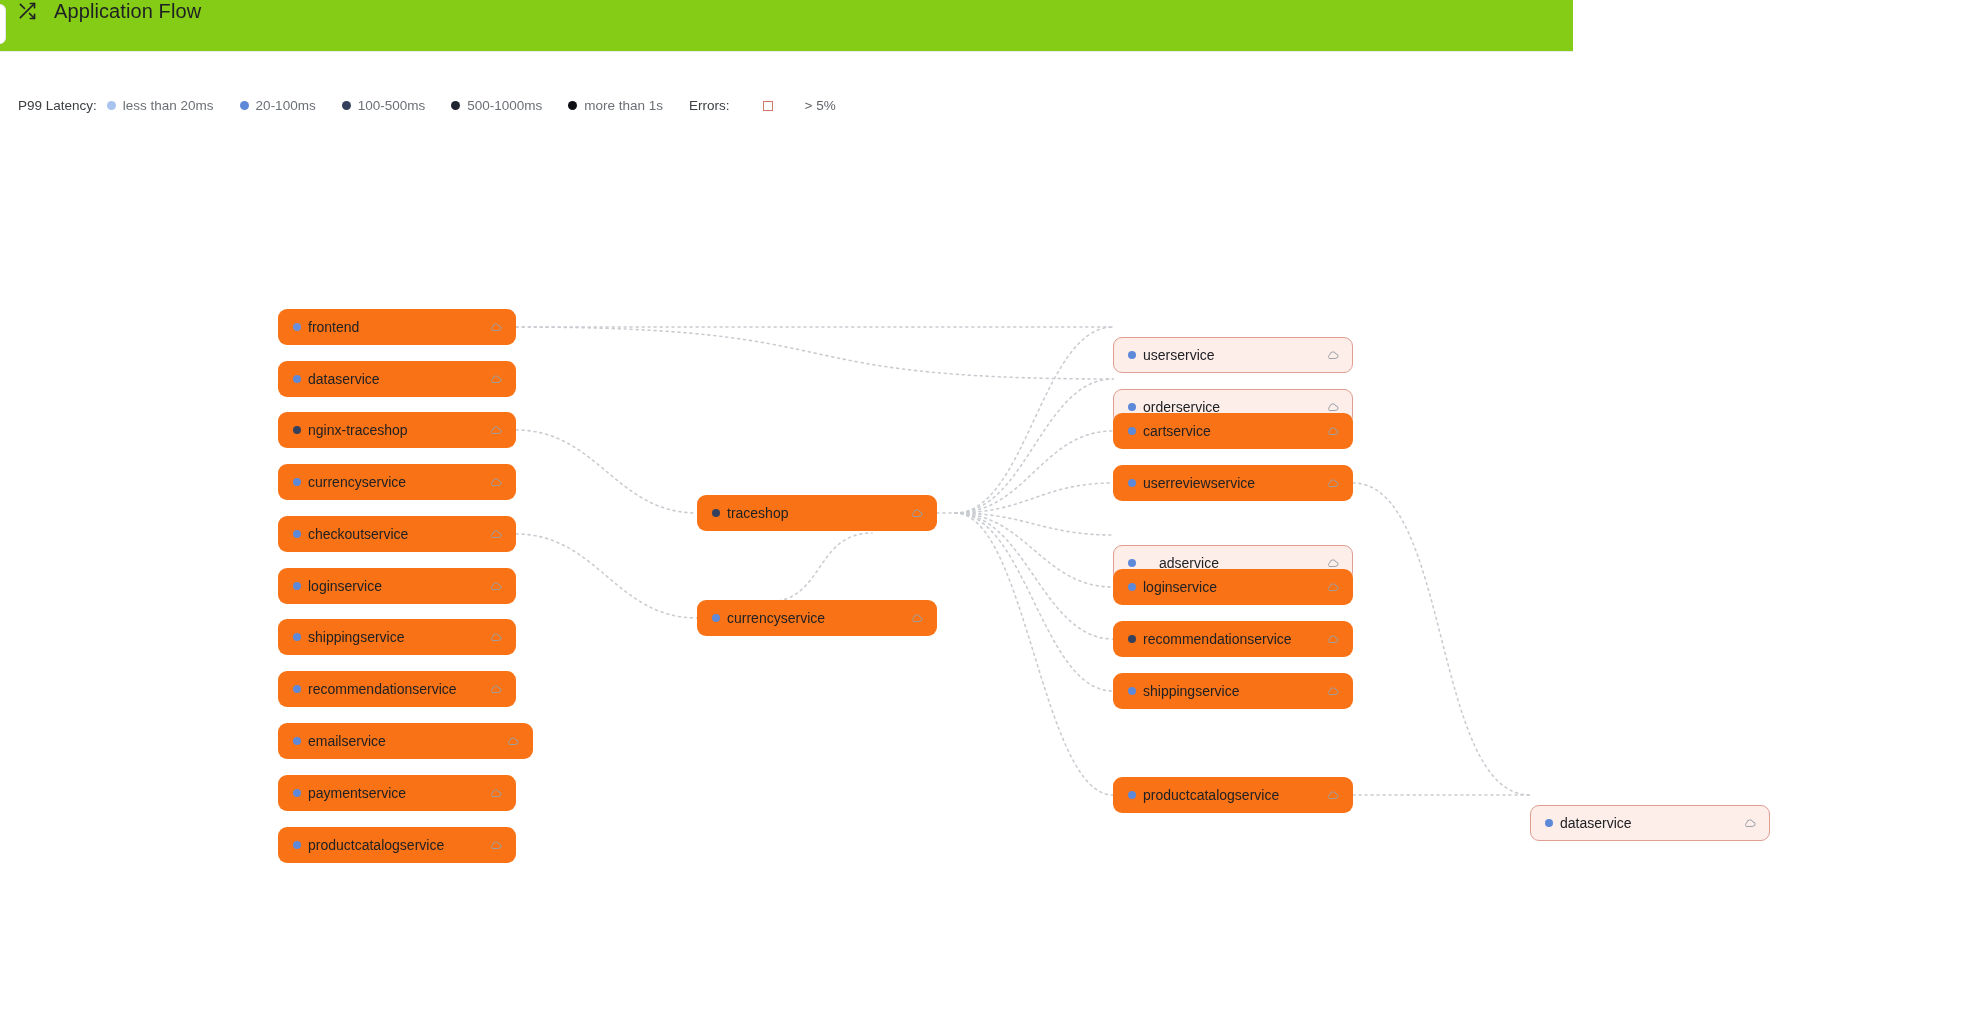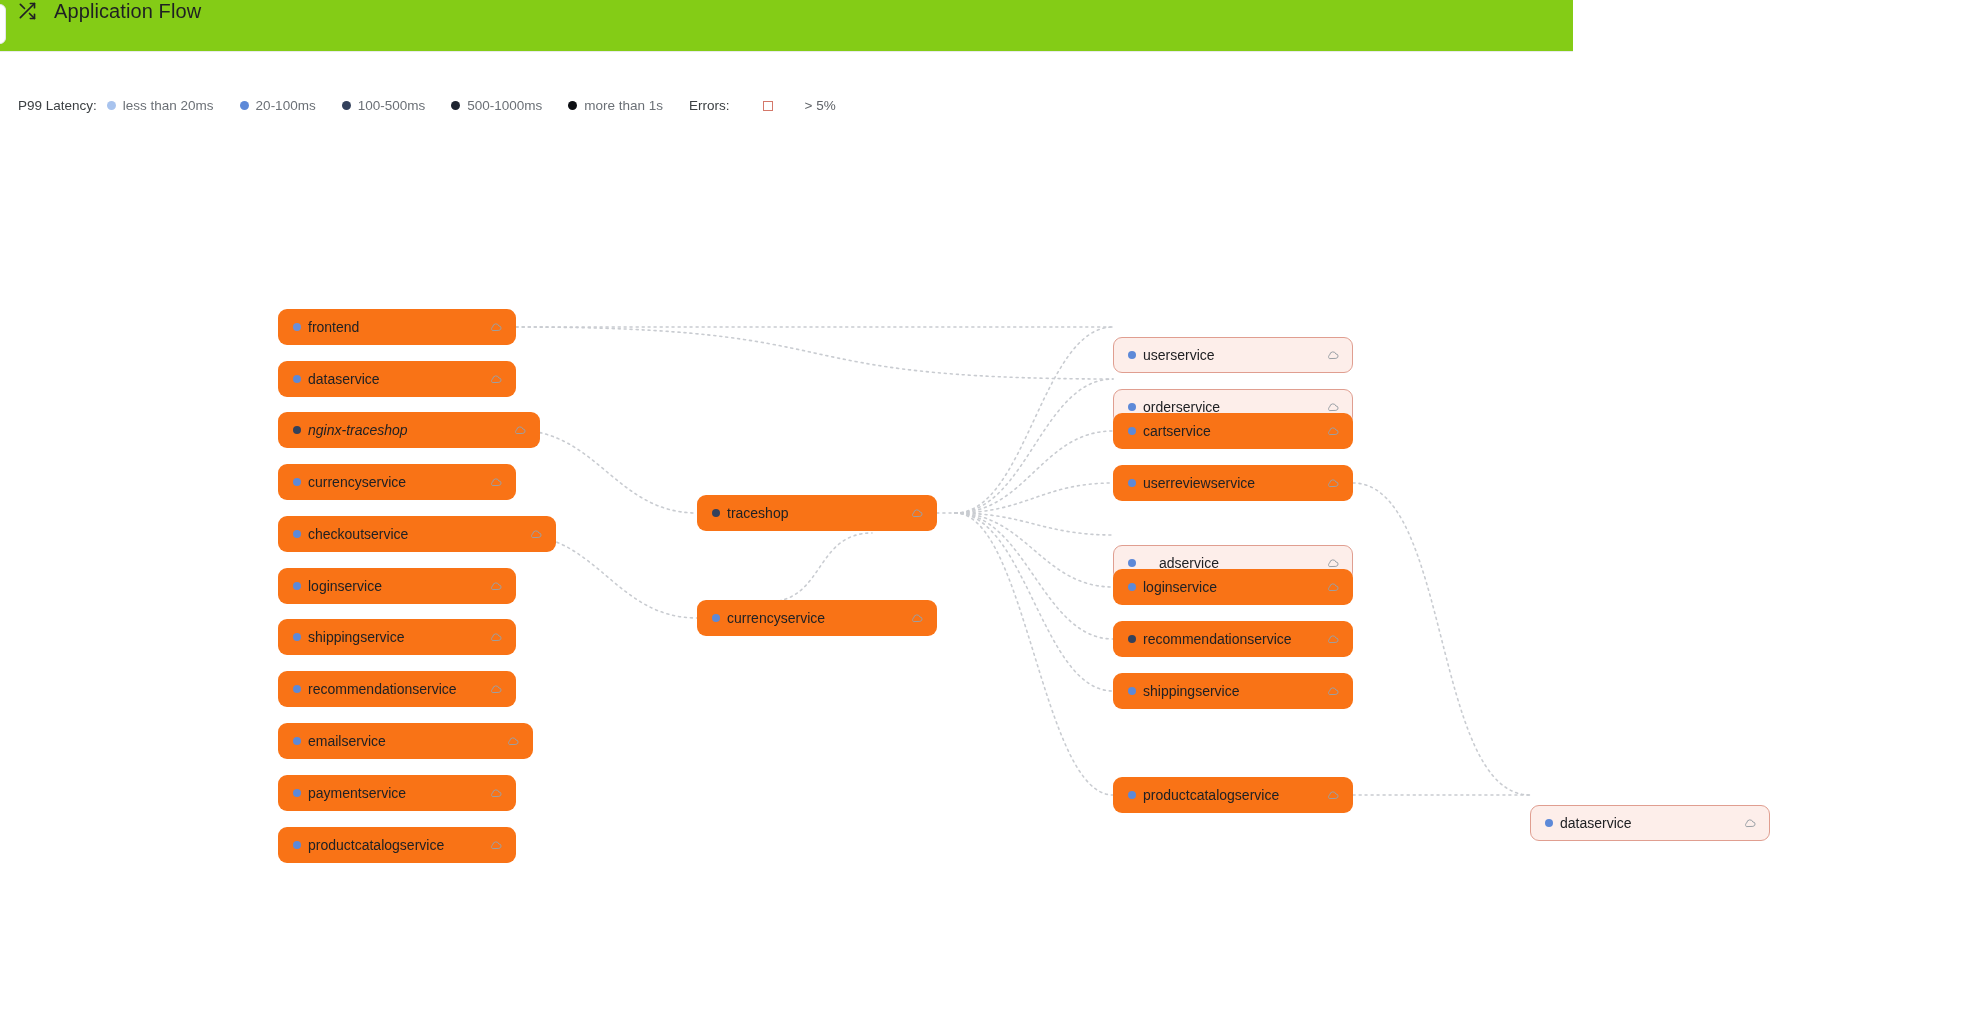--- a/index.html
+++ b/index.html
@@ -184,39 +184,39 @@
       </div>
       <div class="node" style="left: 278px; top: 309px; width: 238px;">
         <span class="node-dot" style="background: rgb(93, 137, 216);"></span>
         <span class="node-label">dataservice</span>
         <span class="node-cloud">
           <svg width="15" height="15" viewBox="0 0 24 24" fill="none" stroke="currentColor" stroke-width="1.6" stroke-linecap="round" stroke-linejoin="round">
             <path d="M18 16.5a3.5 3.5 0 0 0-.6-6.95 5 5 0 0 0-9.7 1.2A3.6 3.6 0 0 0 6.5 16.5z"></path>
           </svg>
         </span>
       </div>
-      <div class="node" style="left: 278px; top: 360px; width: 262px; font-style: italic;">
+      <div class="node" style="left: 278px; top: 360px; width: 238px;">
         <span class="node-dot" style="background: rgb(51, 65, 92);"></span>
         <span class="node-label">nginx-traceshop</span>
         <span class="node-cloud">
           <svg width="15" height="15" viewBox="0 0 24 24" fill="none" stroke="currentColor" stroke-width="1.6" stroke-linecap="round" stroke-linejoin="round">
             <path d="M18 16.5a3.5 3.5 0 0 0-.6-6.95 5 5 0 0 0-9.7 1.2A3.6 3.6 0 0 0 6.5 16.5z"></path>
           </svg>
         </span>
       </div>
       <div class="node" style="left: 278px; top: 412px; width: 238px;">
         <span class="node-dot" style="background: rgb(93, 137, 216);"></span>
         <span class="node-label">currencyservice</span>
         <span class="node-cloud">
           <svg width="15" height="15" viewBox="0 0 24 24" fill="none" stroke="currentColor" stroke-width="1.6" stroke-linecap="round" stroke-linejoin="round">
             <path d="M18 16.5a3.5 3.5 0 0 0-.6-6.95 5 5 0 0 0-9.7 1.2A3.6 3.6 0 0 0 6.5 16.5z"></path>
           </svg>
         </span>
       </div>
-      <div class="node" style="left: 278px; top: 464px; width: 278px;">
+      <div class="node" style="left: 278px; top: 464px; width: 238px;">
         <span class="node-dot" style="background: rgb(93, 137, 216);"></span>
         <span class="node-label">checkoutservice</span>
         <span class="node-cloud">
           <svg width="15" height="15" viewBox="0 0 24 24" fill="none" stroke="currentColor" stroke-width="1.6" stroke-linecap="round" stroke-linejoin="round">
             <path d="M18 16.5a3.5 3.5 0 0 0-.6-6.95 5 5 0 0 0-9.7 1.2A3.6 3.6 0 0 0 6.5 16.5z"></path>
           </svg>
         </span>
       </div>
       <div class="node" style="left: 278px; top: 516px; width: 238px;">
         <span class="node-dot" style="background: rgb(93, 137, 216);"></span>

